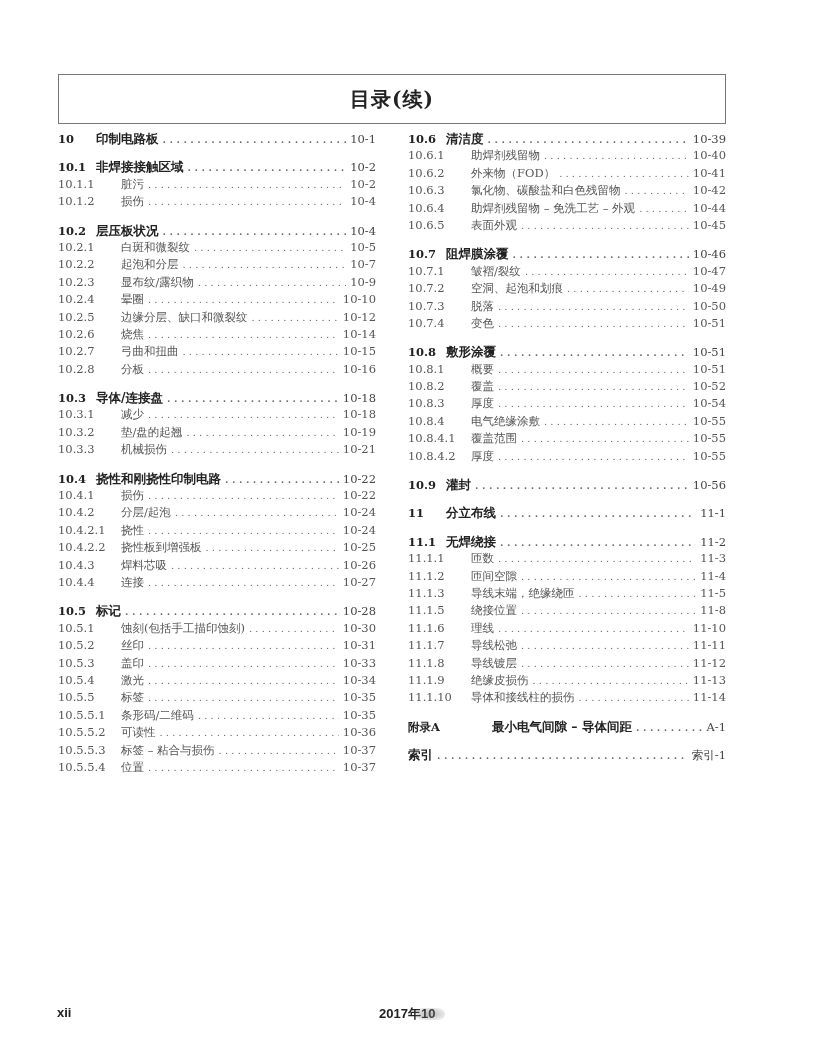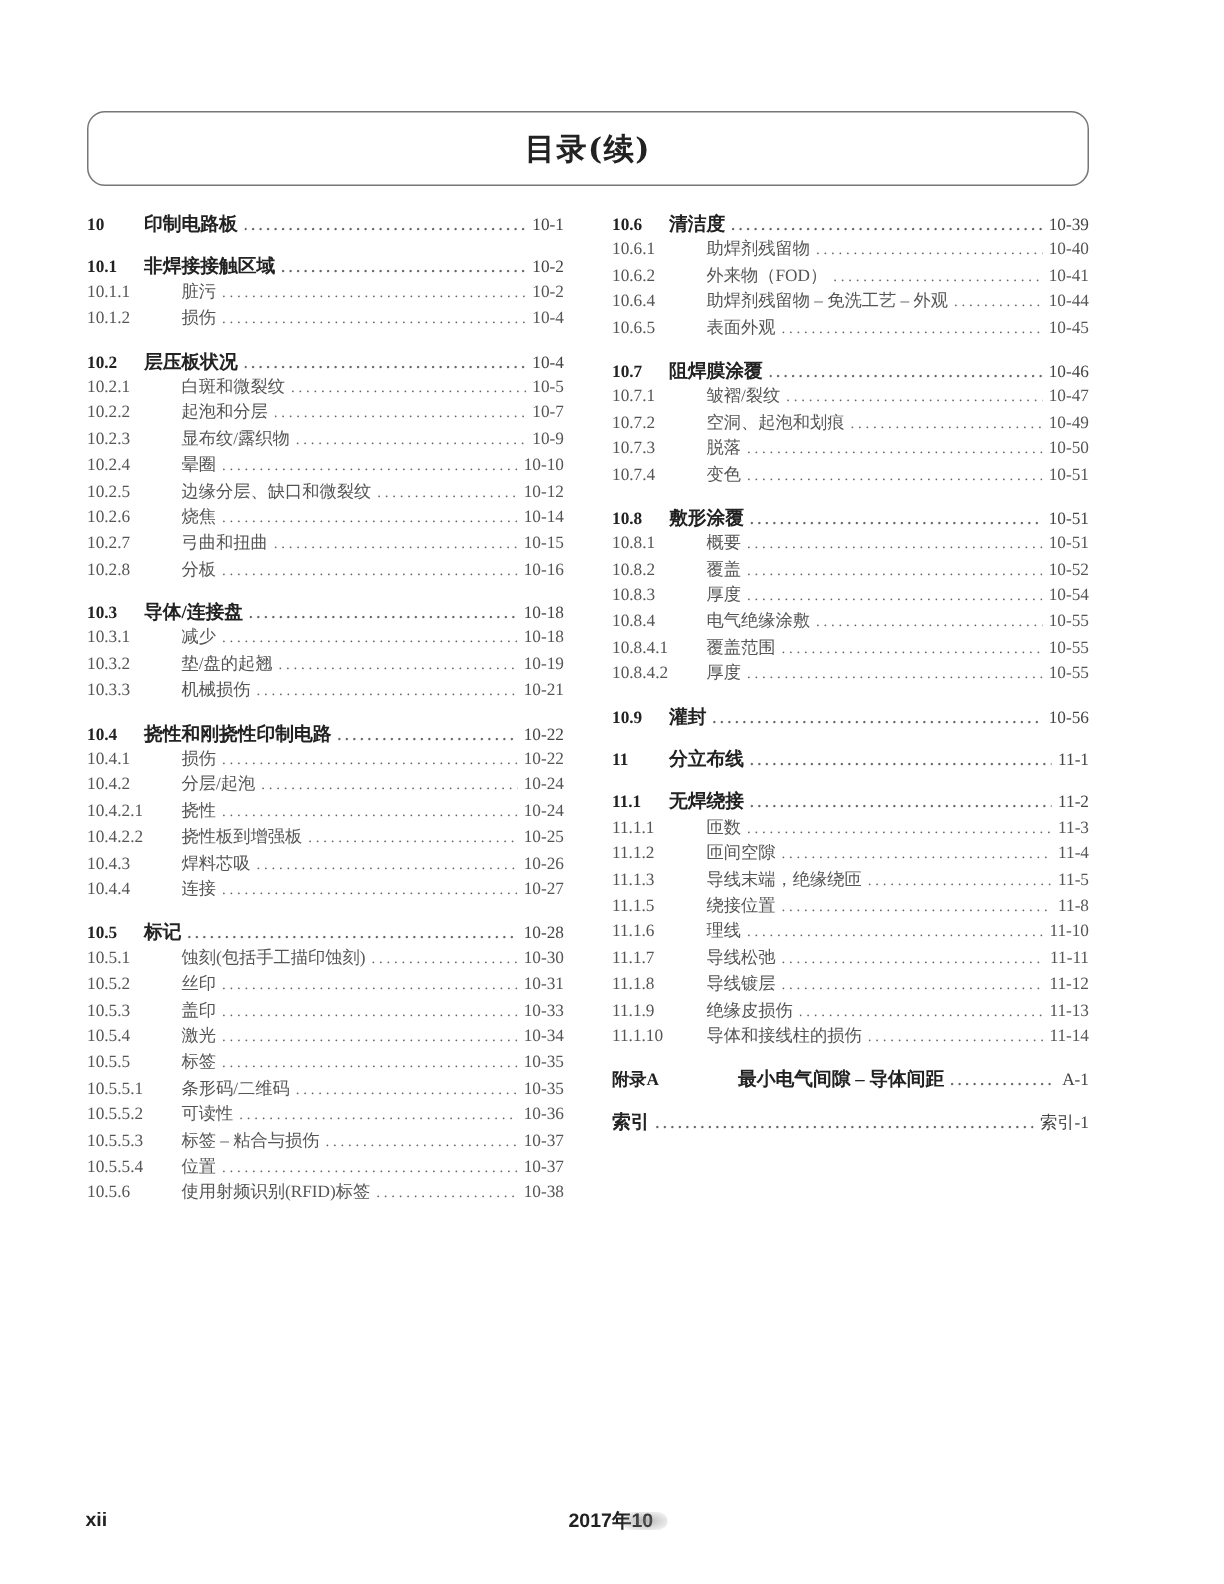--- a/index.html
+++ b/index.html
@@ -3,25 +3,25 @@
 <meta charset="utf-8">
 <style>
   html, body { margin: 0; padding: 0; }
   body {
     width: 816px; height: 1056px; background: #ffffff; position: relative;
     font-family: "DejaVu Serif", "Liberation Serif", serif; color: #333;
     overflow: hidden;
   }
   .title-box {
     position: absolute; left: 58px; top: 74px; width: 668px; height: 50px;
-    border: 1.5px solid #777; border-radius: 12px; box-sizing: border-box;
+    border: 1.5px solid #777; border-radius: 0; box-sizing: border-box;
     display: flex; align-items: center; justify-content: center;
   }
   .title-box span { font-size: 20px; font-weight: bold; color: #222; letter-spacing: 1px; }
-  .col { position: absolute; top: 141px; width: 318px; font-family: Liberation Serif, serif; }
+  .col { position: absolute; top: 130px; width: 318px; }
   .col.left { left: 58px; }
   .col.right { left: 408px; }
   .group { margin-bottom: 11px; }
   .row {
     display: flex; align-items: baseline; height: 17.4px; line-height: 17.4px;
     font-size: 11.5px; white-space: nowrap; color: #555;
   }
   .row .num { flex: 0 0 auto; width: 63px; font-size: 11.5px; }
   .row .label { flex: 0 0 auto; }
   .row .dots {
@@ -263,26 +263,20 @@
         <span class="label">标签 – 粘合与损伤</span>
         <span class="dots"></span>
         <span class="page">10-37</span>
       </div>
       <div class="row">
         <span class="num">10.5.5.4</span>
         <span class="label">位置</span>
         <span class="dots"></span>
         <span class="page">10-37</span>
       </div>
-      <div class="row">
-        <span class="num">10.5.6</span>
-        <span class="label">使用射频识别(RFID)标签</span>
-        <span class="dots"></span>
-        <span class="page">10-38</span>
-      </div>
     </div>
   </div>
 <div class="col right" id="col-right">
     <div class="group">
       <div class="row head">
         <span class="num">10.6</span>
         <span class="label">清洁度</span>
         <span class="dots"></span>
         <span class="page">10-39</span>
       </div>
@@ -290,20 +284,26 @@
         <span class="num">10.6.1</span>
         <span class="label">助焊剂残留物</span>
         <span class="dots"></span>
         <span class="page">10-40</span>
       </div>
       <div class="row">
         <span class="num">10.6.2</span>
         <span class="label">外来物（FOD）</span>
         <span class="dots"></span>
         <span class="page">10-41</span>
+      </div>
+      <div class="row">
+        <span class="num">10.6.3</span>
+        <span class="label">氯化物、碳酸盐和白色残留物</span>
+        <span class="dots"></span>
+        <span class="page">10-42</span>
       </div>
       <div class="row">
         <span class="num">10.6.4</span>
         <span class="label">助焊剂残留物 – 免洗工艺 – 外观</span>
         <span class="dots"></span>
         <span class="page">10-44</span>
       </div>
       <div class="row">
         <span class="num">10.6.5</span>
         <span class="label">表面外观</span>

